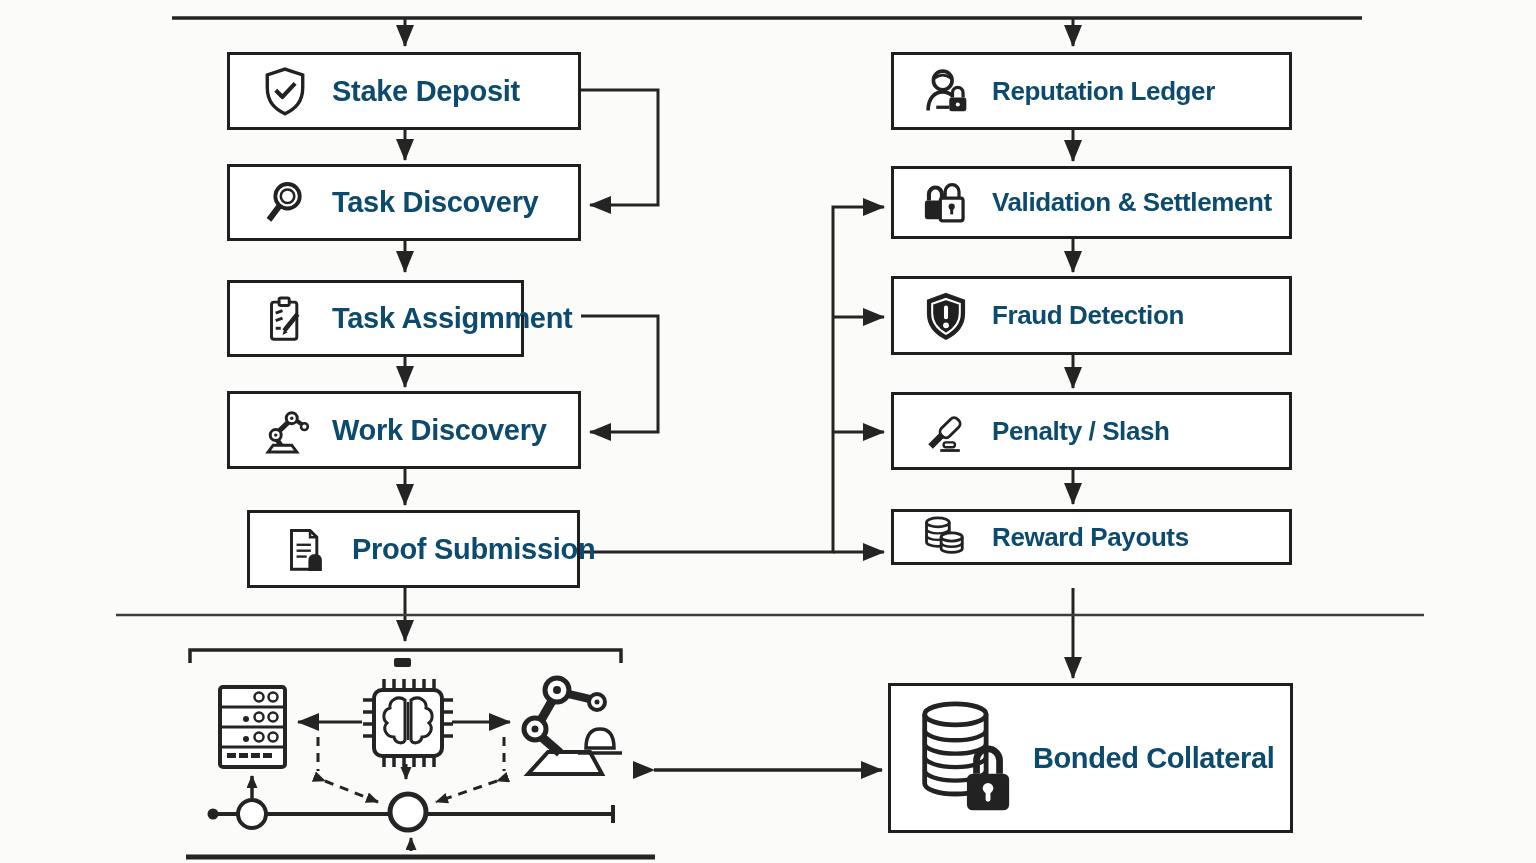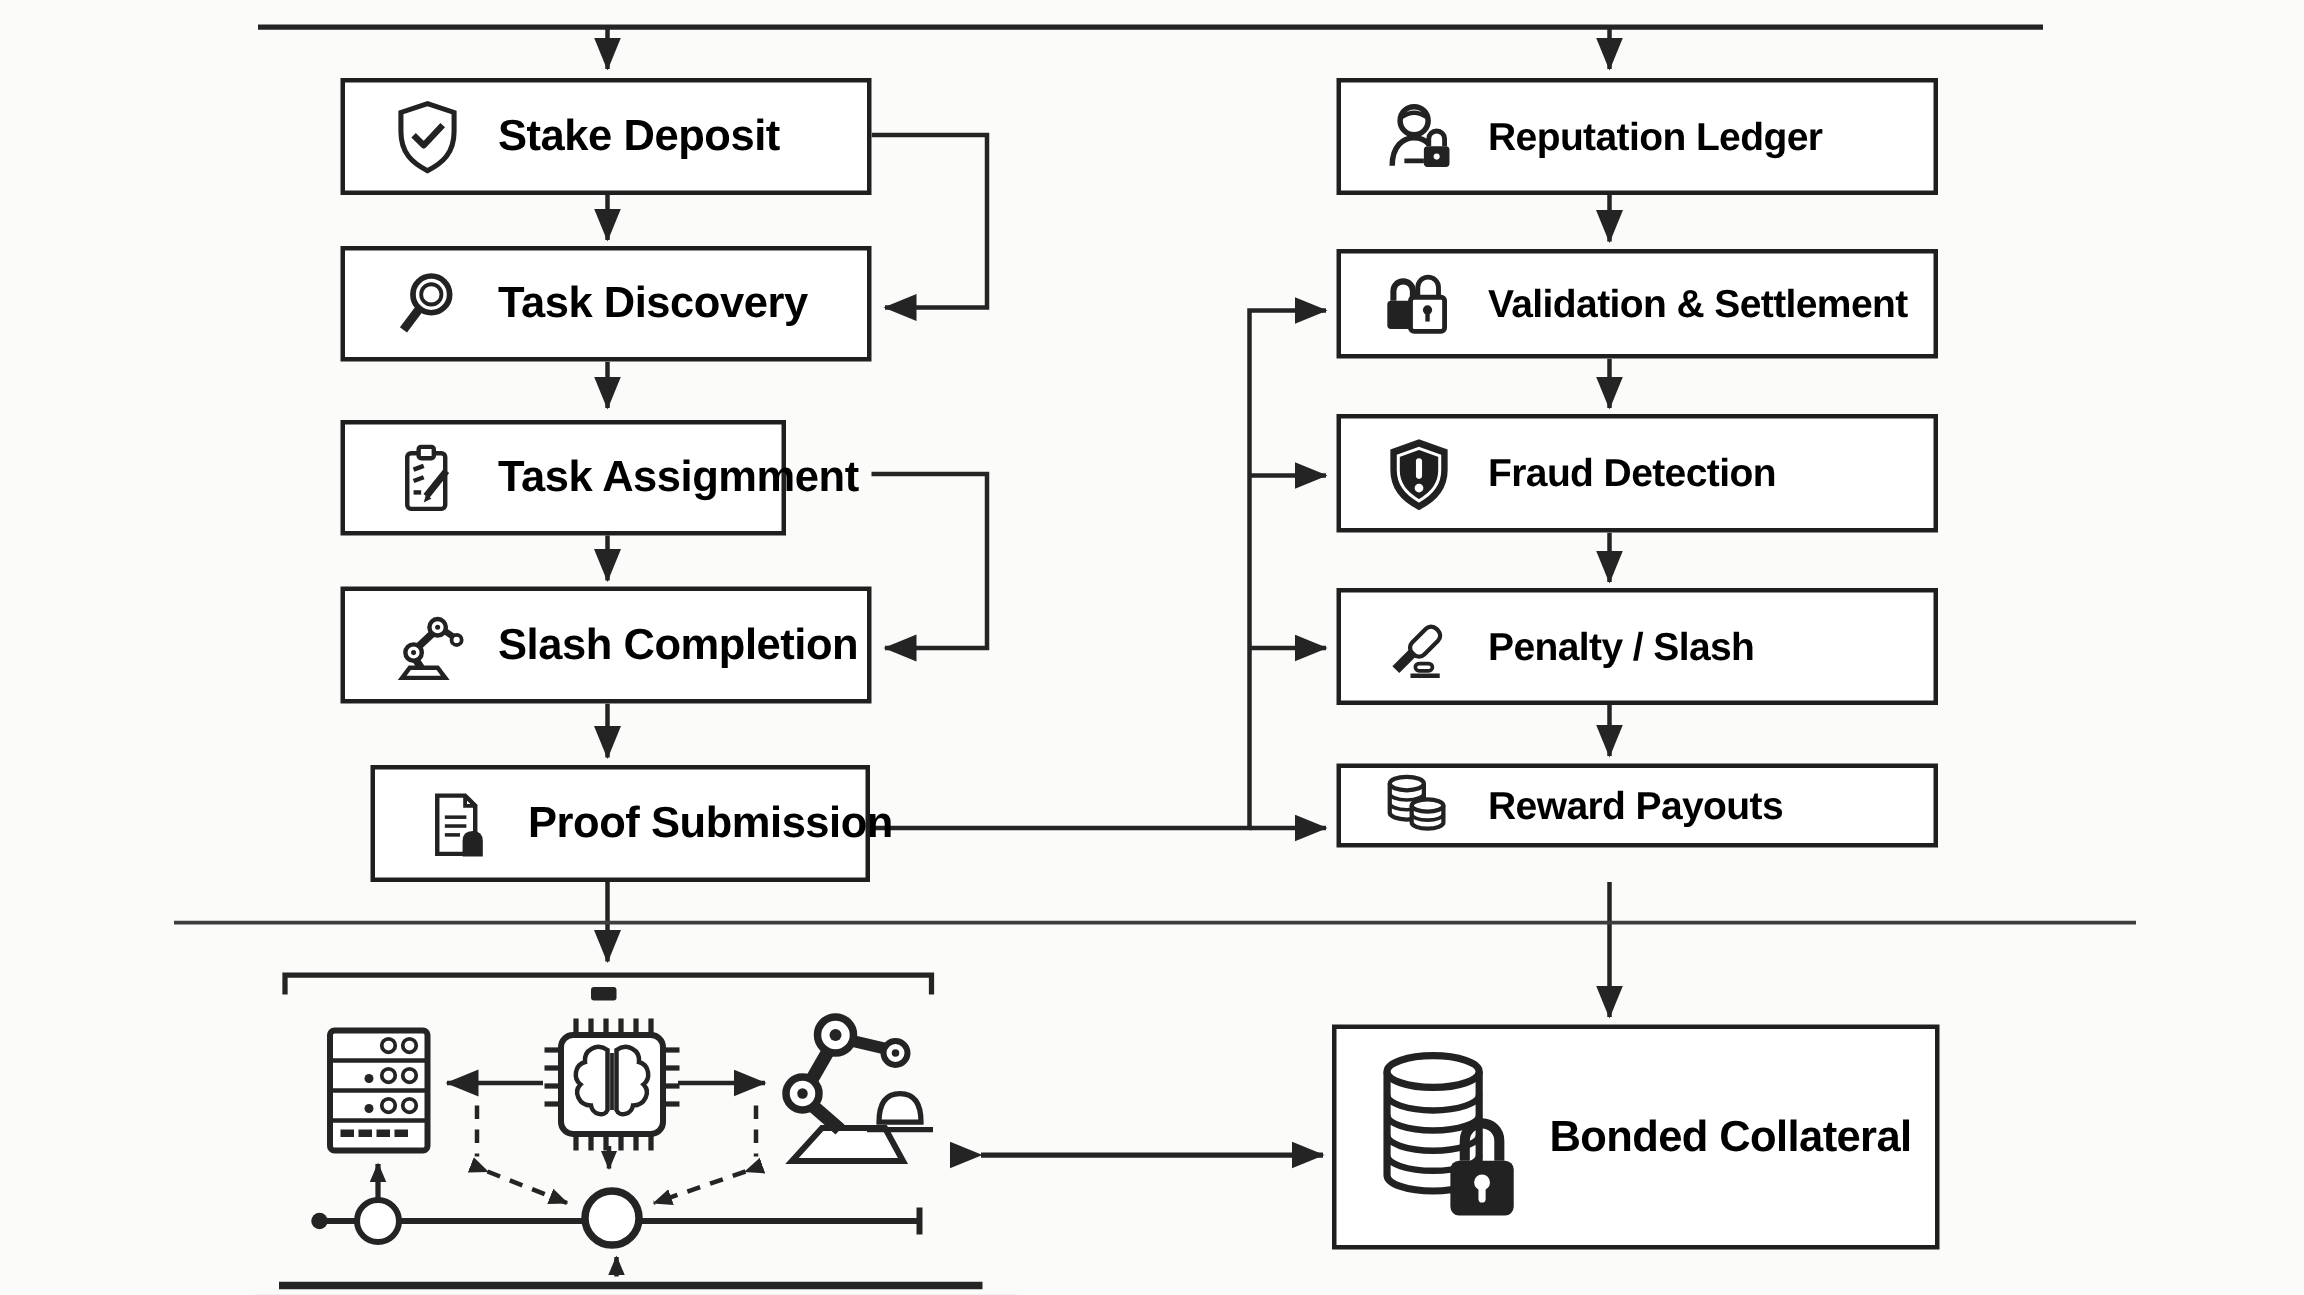--- a/index.html
+++ b/index.html
@@ -9,21 +9,21 @@
     font-family:"Liberation Sans",sans-serif;
   }
   .overlay{position:absolute;left:0;top:0;width:1536px;height:863px;z-index:0;}
   .node{
     position:absolute;z-index:1;display:flex;align-items:center;
     background:#ffffff;border:3px solid #1f1f1f;box-sizing:border-box;
     gap:20px;padding-left:28px;
   }
   .node .icon{flex:0 0 auto;}
   .node-label{
-    font-size:29px;font-weight:700;color:#000000;white-space:nowrap;
+    font-size:29px;font-weight:700;color:#0c4a6e;white-space:nowrap;
     letter-spacing:-0.3px;
   }
   .node.right{padding-left:26px;}
   .node.right .node-label{font-size:26px;letter-spacing:-0.4px;}
   .node.big{padding-left:24px;gap:18px;}
   .node.big .node-label{font-size:29px;text-align:right;}
   svg line,svg path,svg polyline{stroke-linecap:butt;}
 </style>
 </head>
 <body>
@@ -197,21 +197,21 @@
       <path d="M12,58 H46 L40,50 H18 Z" stroke-width="3.5" fill="#fff"></path>
       <line x1="27" y1="50" x2="21" y2="41" stroke-width="6"></line>
       <line x1="22" y1="36" x2="38" y2="21" stroke-width="6"></line>
       <line x1="43" y1="19" x2="53" y2="26" stroke-width="5"></line>
       <circle cx="21" cy="38" r="6.5" fill="#fff" stroke-width="3.5"></circle>
       <circle cx="21" cy="38" r="2" fill="#222" stroke="none"></circle>
       <circle cx="40" cy="18" r="6.5" fill="#fff" stroke-width="3.5"></circle>
       <circle cx="40" cy="18" r="2" fill="#222" stroke="none"></circle>
       <circle cx="55" cy="28" r="4" fill="#fff" stroke-width="3"></circle>
     </svg>
-    <span class="node-label">Slash Completion</span>
+    <span class="node-label">Work Discovery</span>
   </div>
 
   <div class="node" style="left:247px;top:510px;width:333px;height:78px;">
     <svg class="icon" width="54" height="54" viewBox="0 0 64 64" fill="none" stroke="#222">
       <path d="M16,10 H38 L46,18 V56 H16 Z" stroke-width="3.5" fill="#fff"></path>
       <path d="M38,10 V18 H46" stroke-width="3"></path>
       <line x1="22" y1="27" x2="39" y2="27" stroke-width="2.8"></line>
       <line x1="22" y1="34" x2="39" y2="34" stroke-width="2.8"></line>
       <line x1="22" y1="41" x2="34" y2="41" stroke-width="2.8"></line>
       <path d="M36,58 V46 Q36,38 44,38 Q52,38 52,46 V58 Z" fill="#222" stroke="none"></path>

